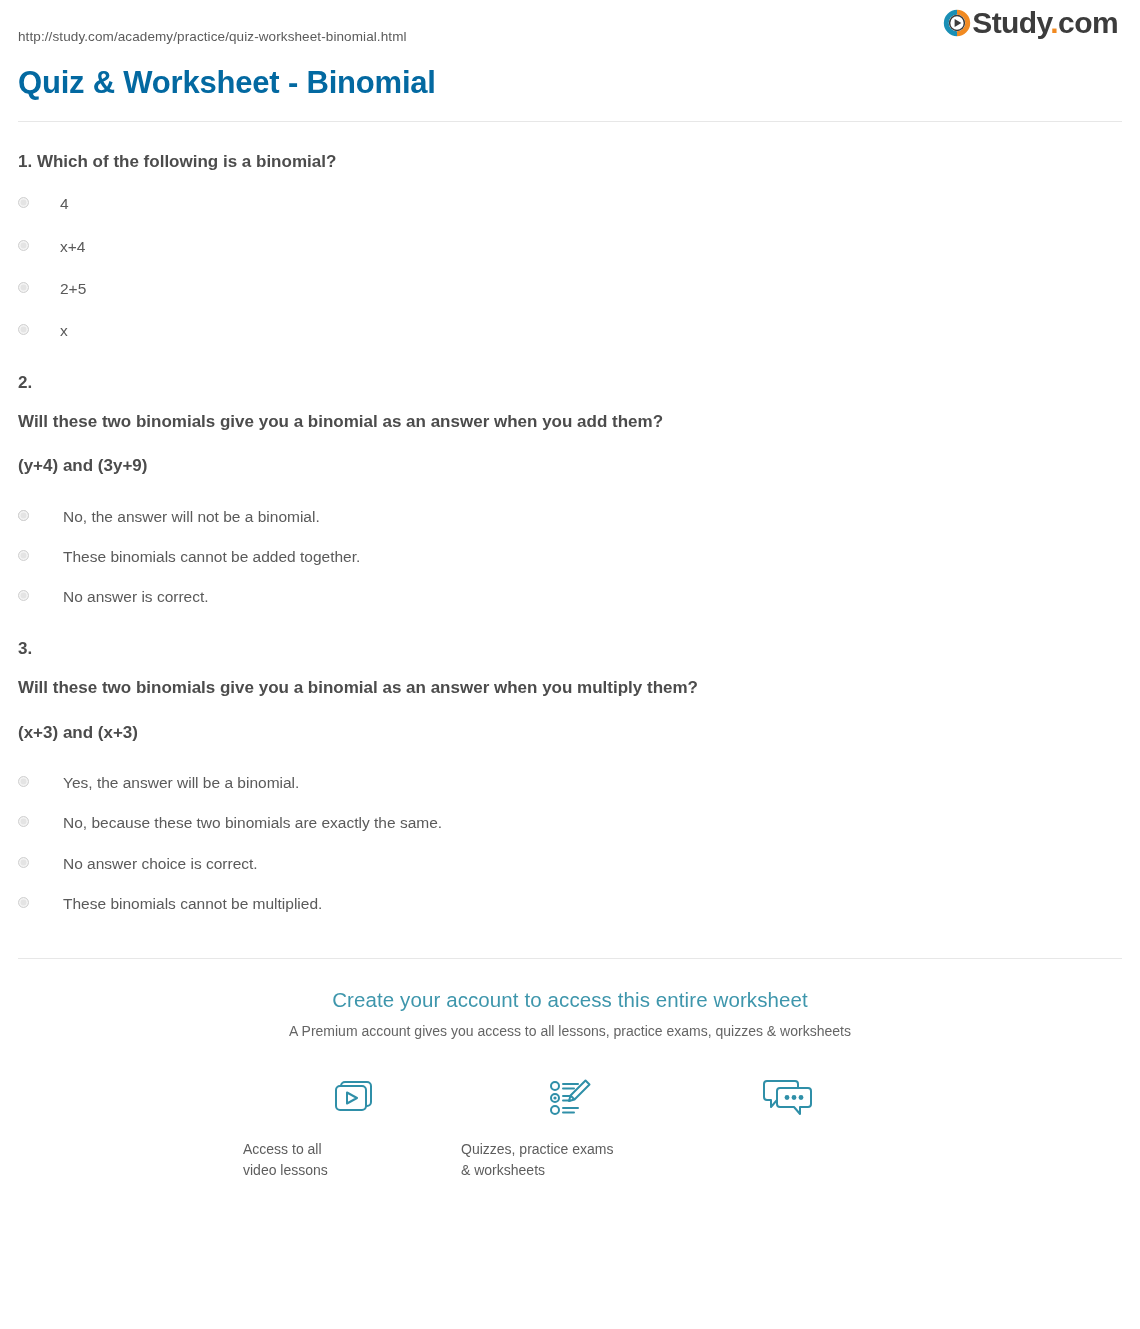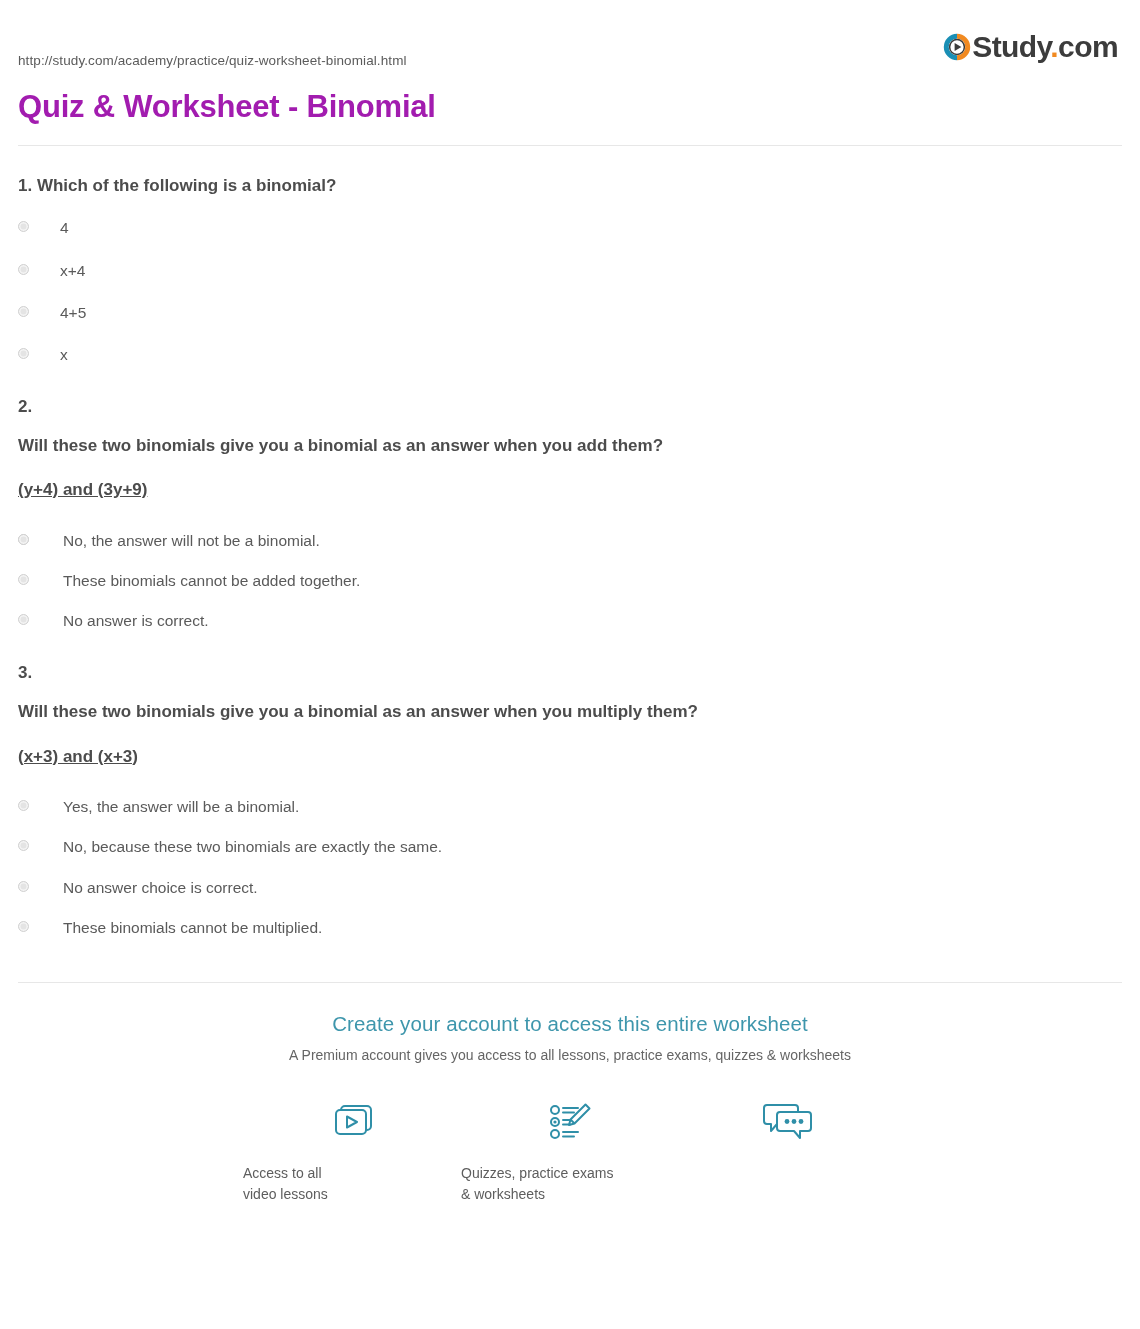--- a/index.html
+++ b/index.html
@@ -21,21 +21,20 @@
     width: 1140px;
     min-height: 1329px;
     padding: 0;
   }
 
   
   .header {
     position: relative;
     height: 58px;
     padding: 29px 20px 0 18px;
-    margin-top: 24px;
   }
   .url-text {
     font-size: 13.5px;
     color: #5b5b5b;
     letter-spacing: 0.1px;
     line-height: 1.2;
     white-space: nowrap;
   }
   .logo {
     position: absolute;
@@ -62,21 +61,21 @@
   .logo-dot { color: #f18a21; }
 
   
   .title-wrap {
     padding: 6px 18px 0 18px;
   }
   h1.page-title {
     margin: 0;
     font-size: 31px;
     font-weight: 600;
-    color: #a21caf;
+    color: #0369a1;
     letter-spacing: -0.2px;
     line-height: 1.25;
   }
   .rule {
     border: 0;
     border-top: 1px solid #e7e7e7;
     margin: 18px 18px 0 18px;
     height: 0;
   }
 
@@ -100,21 +99,20 @@
     color: #4c4c4c;
     line-height: 1.45;
     margin: 0 0 14px 0;
   }
   .q-sub {
     font-size: 17px;
     font-weight: 700;
     color: #4c4c4c;
     line-height: 1.45;
     margin: 20px 0 0 0;
-    text-decoration: underline;
   }
 
   .options {
     list-style: none;
     margin: 0;
     padding: 0;
   }
   .options.style-a { margin-top: 20px; }
   .options.style-a .option { margin-bottom: 22px; padding-left: 25px; }
   .options.style-b { margin-top: 28px; }
@@ -240,21 +238,21 @@
         <li class="option">
           <span class="radio"></span>
           <span class="option-label">4</span>
         </li>
         <li class="option">
           <span class="radio"></span>
           <span class="option-label">x+4</span>
         </li>
         <li class="option">
           <span class="radio"></span>
-          <span class="option-label">4+5</span>
+          <span class="option-label">2+5</span>
         </li>
         <li class="option">
           <span class="radio"></span>
           <span class="option-label">x</span>
         </li>
       </ul>
     </div>
 
     <div class="question-block">
       <p class="q-number-line">2.</p>

